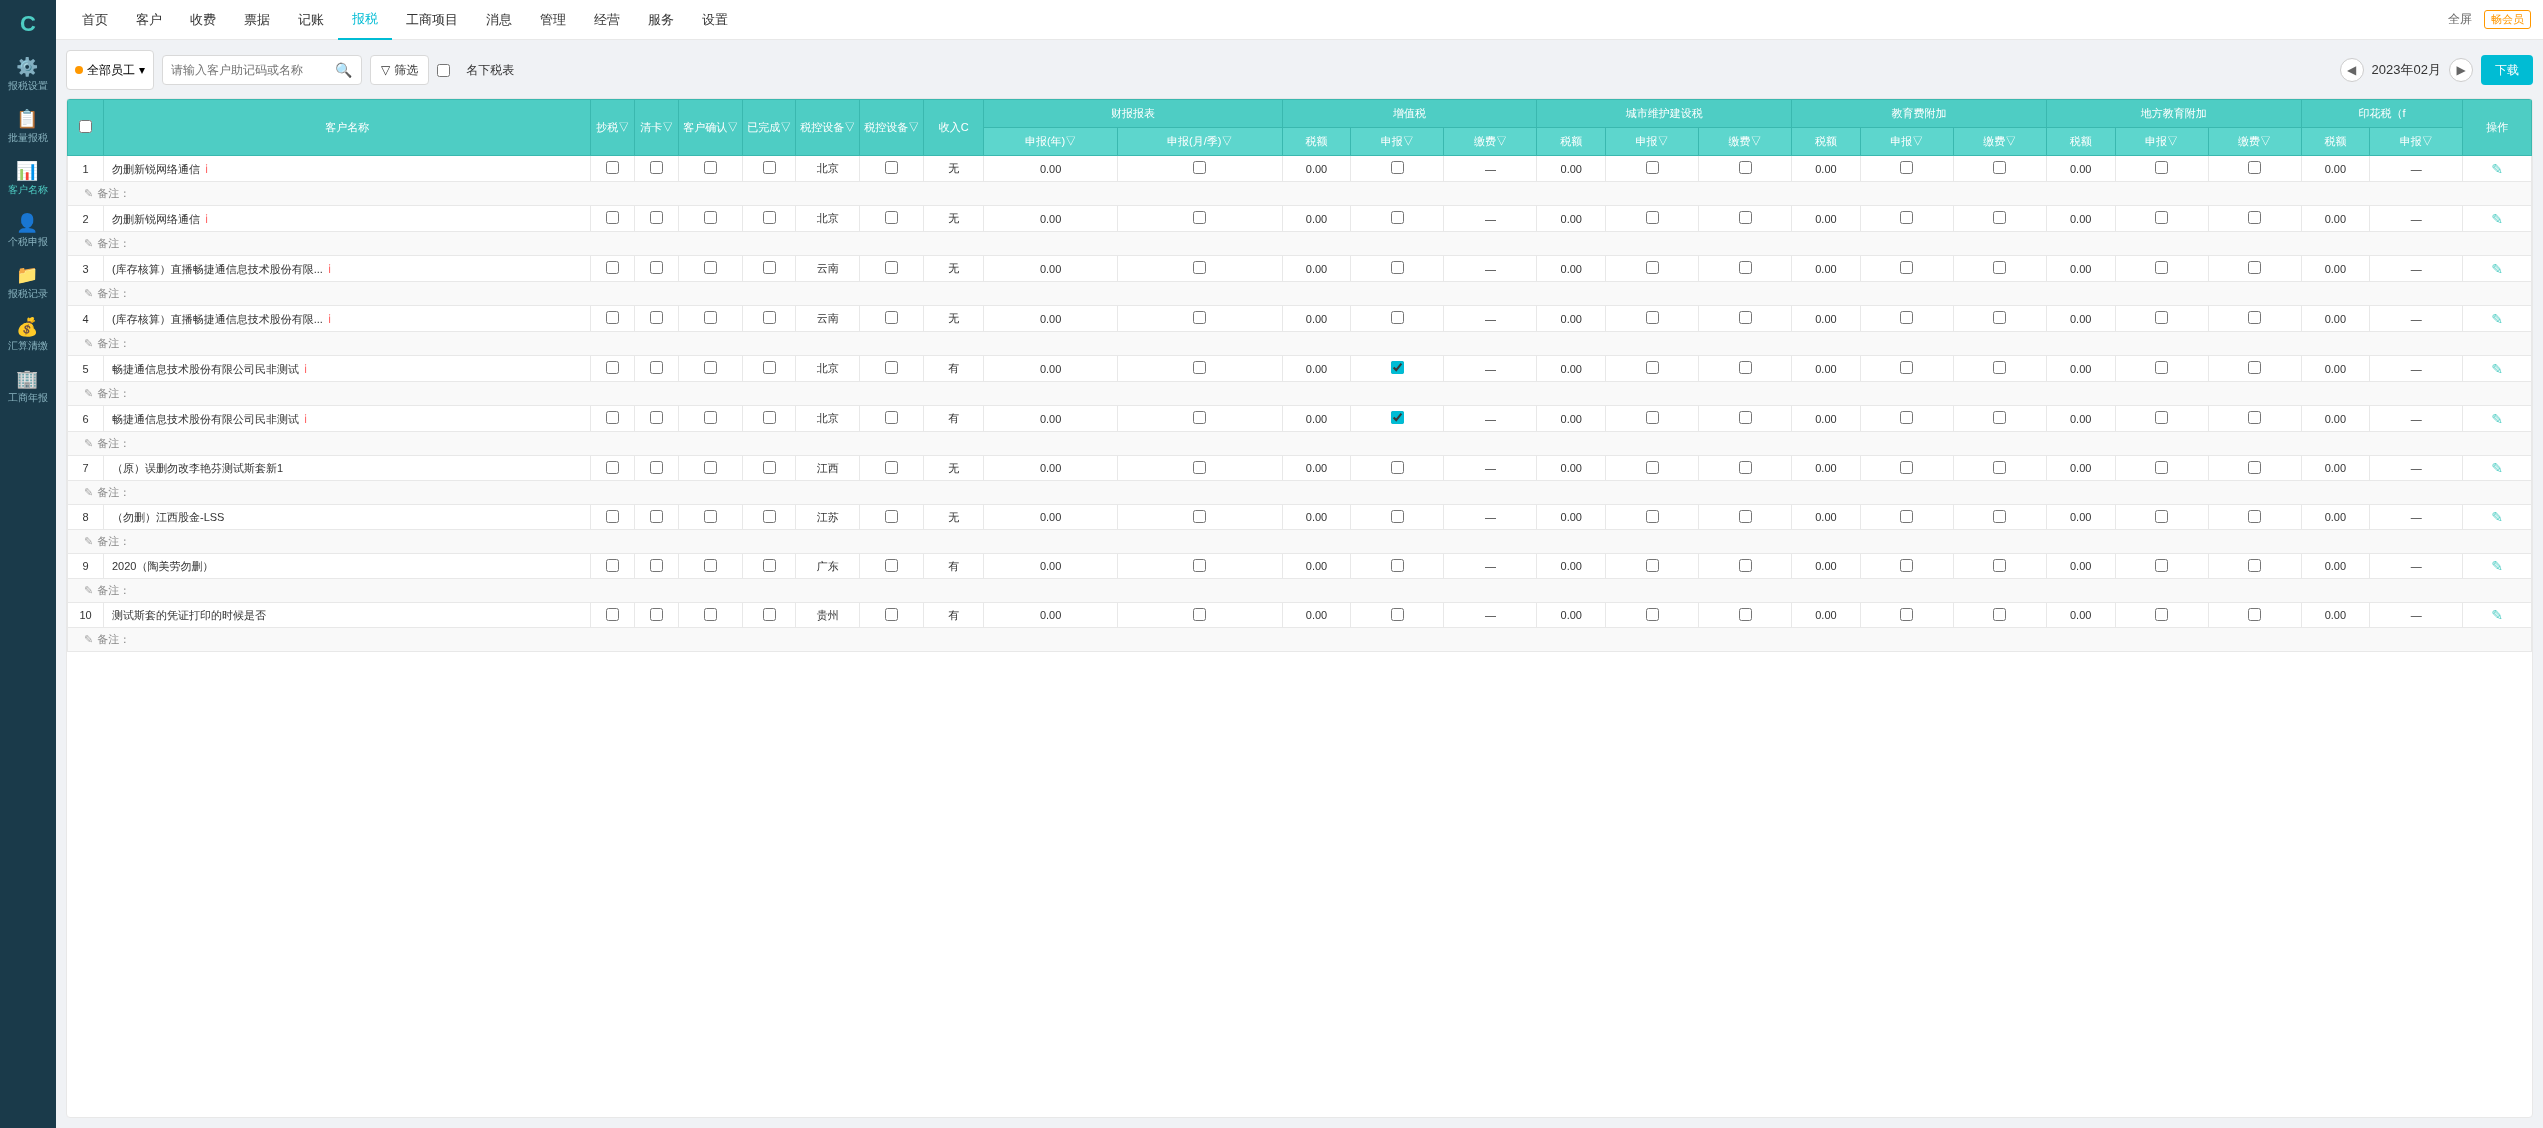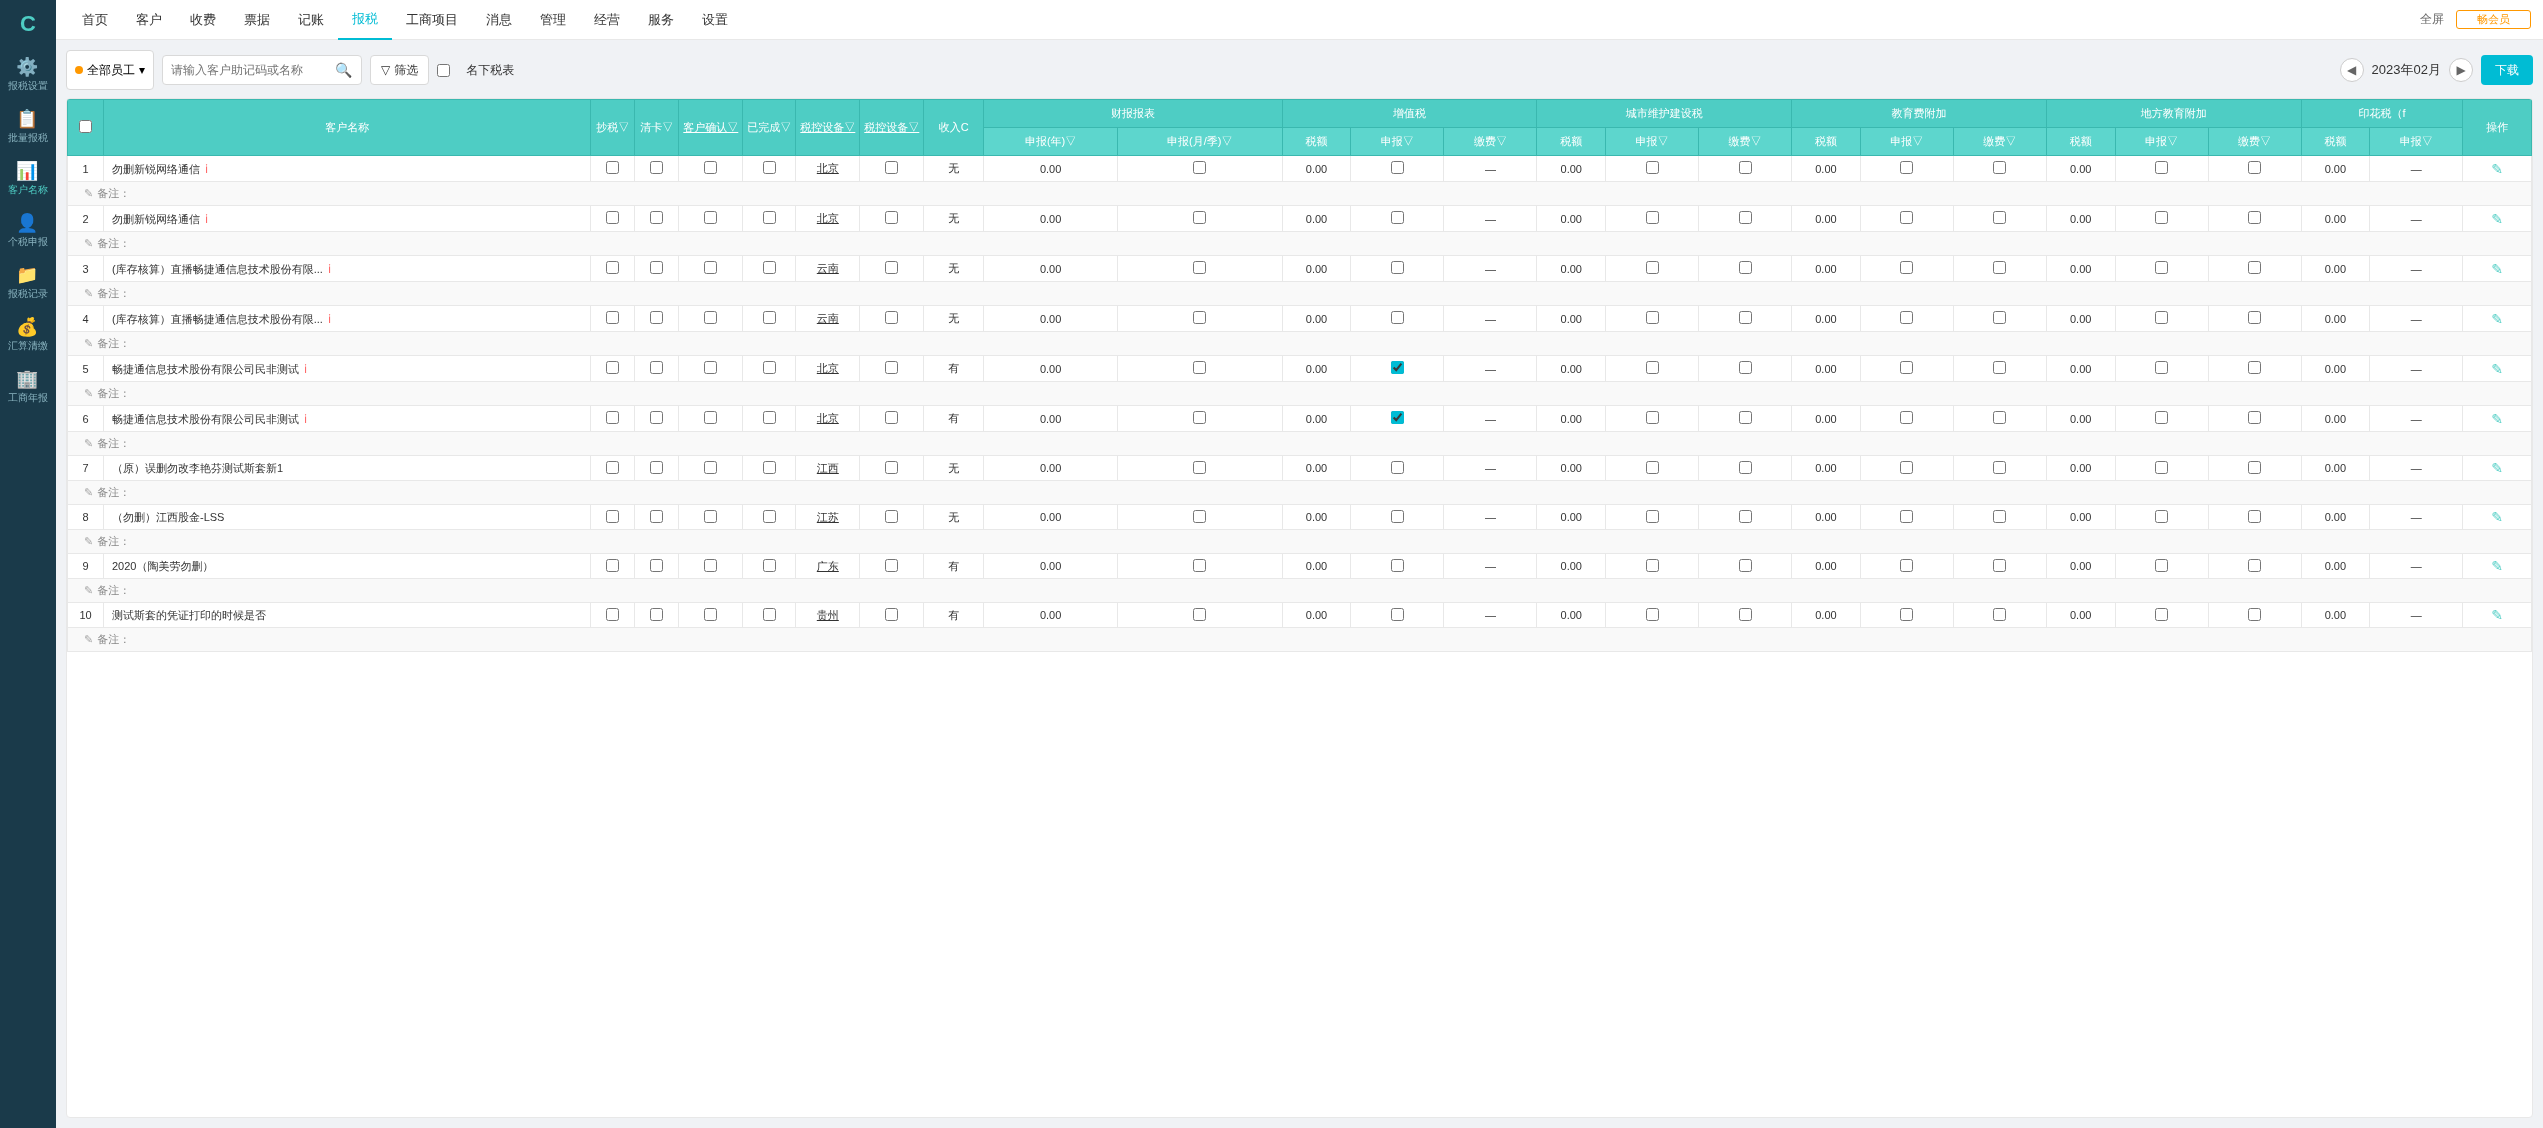--- a/index.html
+++ b/index.html
@@ -88,21 +88,21 @@
       display: flex;
       align-items: center;
       gap: 12px;
       font-size: 12px;
       color: #666;
     }
     .topnav-right span { cursor: pointer; }
     .topnav-right .vip {
       color: #ff9800;
       border: 1px solid #ff9800;
-      padding: 1px 20px;
+      padding: 1px 6px;
       border-radius: 3px;
       font-size: 11px;
     }
 
     
     .content {
       flex: 1;
       display: flex;
       flex-direction: column;
       overflow: hidden;
@@ -267,21 +267,21 @@
     input[type="checkbox"] {
       width: 13px;
       height: 13px;
       accent-color: #00bcd4;
       cursor: pointer;
     }
 
     .col-no { width: 36px; }
     .col-name { min-width: 180px; max-width: 220px; }
     .col-small { width: 44px; }
-    .col-medium { width: 54px; text-decoration: underline; }
+    .col-medium { width: 54px; }
     .col-income { width: 60px; }
 
     .info-icon {
       color: #ff6b6b;
       font-size: 12px;
       margin-left: 2px;
     }
     .edit-btn {
       color: #4ecdc4;
       font-size: 14px;

